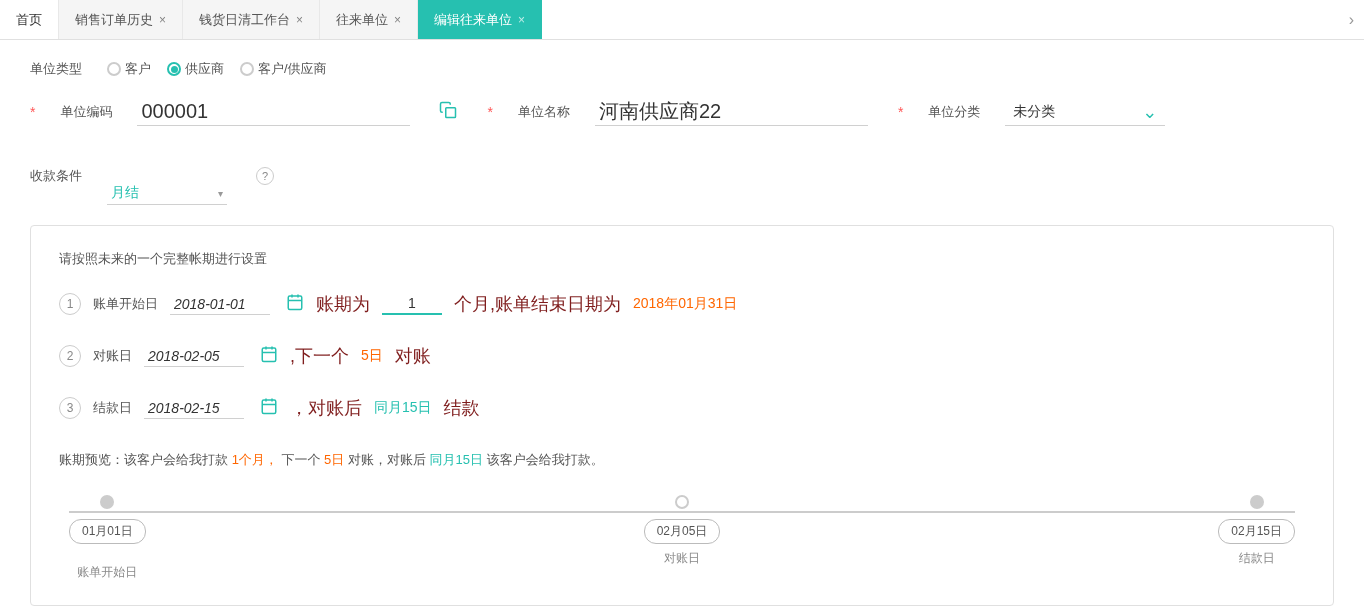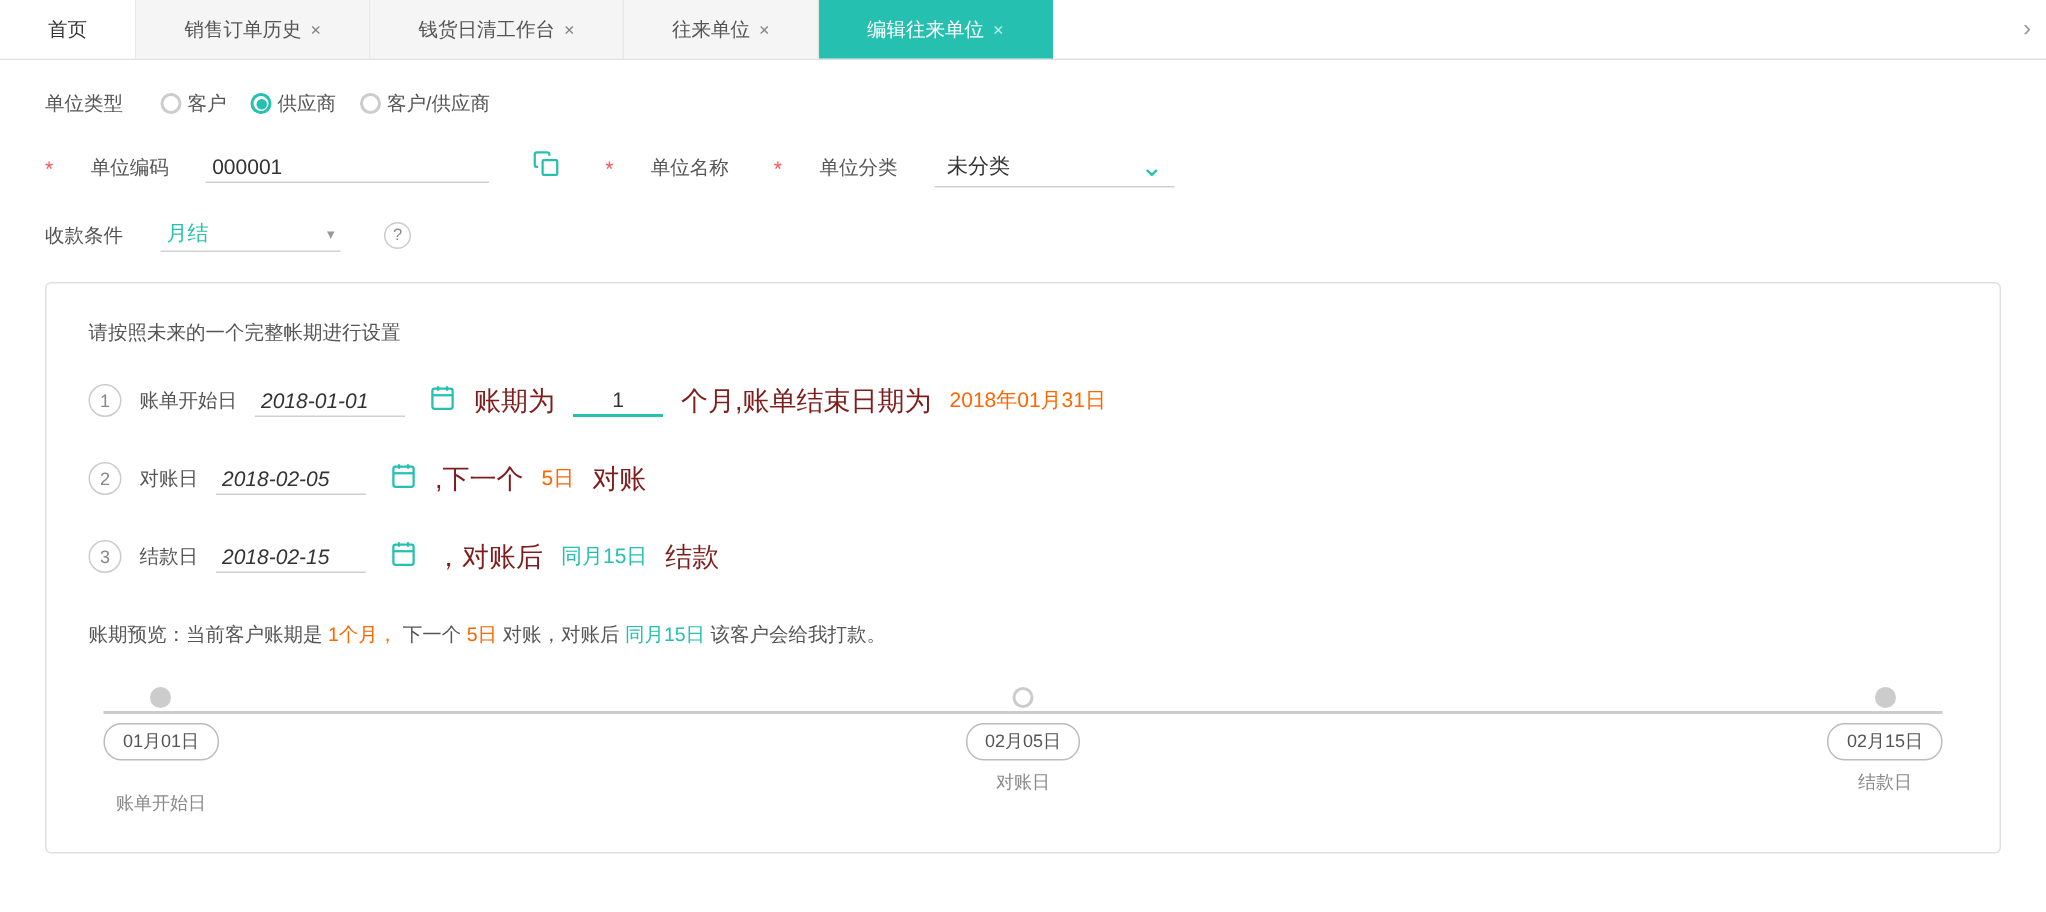--- a/index.html
+++ b/index.html
@@ -10,21 +10,21 @@
       display: flex;
       align-items: stretch;
       background: #fff;
       border-bottom: 1px solid #e0e0e0;
       height: 40px;
       position: relative;
     }
     .tab {
       display: flex;
       align-items: center;
-      padding: 0 32px;
+      padding: 0 16px;
       cursor: pointer;
       font-size: 13px;
       color: #555;
       border-right: 1px solid #e8e8e8;
       white-space: nowrap;
       gap: 6px;
       background: #f5f5f5;
     }
     .tab:first-child { background: #fff; color: #333; border-right: 1px solid #e8e8e8; }
     .tab.active {
@@ -65,21 +65,21 @@
       display: flex;
       align-items: center;
       gap: 25px;
     }
     .required-star { color: #f55; font-size: 14px; }
     .field-label { color: #555; font-size: 13px; white-space: nowrap; }
     .field-input {
       border: none;
       border-bottom: 1px solid #d0d0d0;
       outline: none;
-      font-size: 14px;
+      font-size: 20px;
       padding: 2px 4px;
       color: #333;
       background: transparent;
       min-width: 120px;
     }
     .field-input.wide { min-width: 200px; }
 
     
     .radio-group {
       display: flex;
@@ -117,20 +117,21 @@
     
     .select-field {
       display: flex;
       align-items: center;
       border-bottom: 1px solid #d0d0d0;
       padding: 2px 4px;
       cursor: pointer;
       min-width: 120px;
       gap: 4px;
       position: relative;
+      margin-top: 36px;
     }
     .select-value { flex: 1; font-size: 14px; color: #26c0b0; }
     .select-arrow { color: #999; font-size: 10px; }
 
     
     .cal-icon {
       color: #26c0b0;
       font-size: 16px;
       cursor: pointer;
       margin-left: 4px;
@@ -295,20 +296,21 @@
         <svg width="18" height="18" viewBox="0 0 24 24" fill="none" stroke="#26c0b0" stroke-width="2">
             <rect x="9" y="9" width="13" height="13" rx="1"></rect>
             <path d="M5 15H4a2 2 0 0 1-2-2V4a2 2 0 0 1 2-2h9a2 2 0 0 1 2 2v1"></path>
           </svg>
       </span>
     </div>
 
     <div class="form-field">
       <span class="required-star">*</span>
       <span class="field-label">单位名称</span>
+      <input class="field-input wide" type="text" value="河南供应商22" style="">
     </div>
 
     <div class="form-field">
       <span class="required-star">*</span>
       <span class="field-label">单位分类</span>
       <div class="classify-select">
         <span class="classify-value">未分类</span>
         <span class="classify-arrow">⌄</span>
       </div>
     </div>
@@ -380,21 +382,21 @@
             <line x1="8" y1="2" x2="8" y2="6"></line>
             <line x1="3" y1="10" x2="21" y2="10"></line>
           </svg>
       </span>
       <span class="step-inline">，对账后</span>
       <span class="highlight-teal">同月15日</span>
       <span class="step-inline">结款</span>
     </div>
 
     <div class="preview-text">
-      <span>账期预览：当前客户账期是</span>
+      <span>账期预览：该客户会给我打款</span>
       <span class="highlight-orange">1个月，</span>
       <span>下一个</span>
       <span class="highlight-orange">5日</span>
       <span>对账，对账后</span>
       <span class="highlight-teal">同月15日</span>
       <span>该客户会给我打款。</span>
     </div>
 
     <div style="position: relative; padding: 0 10px;">
 

